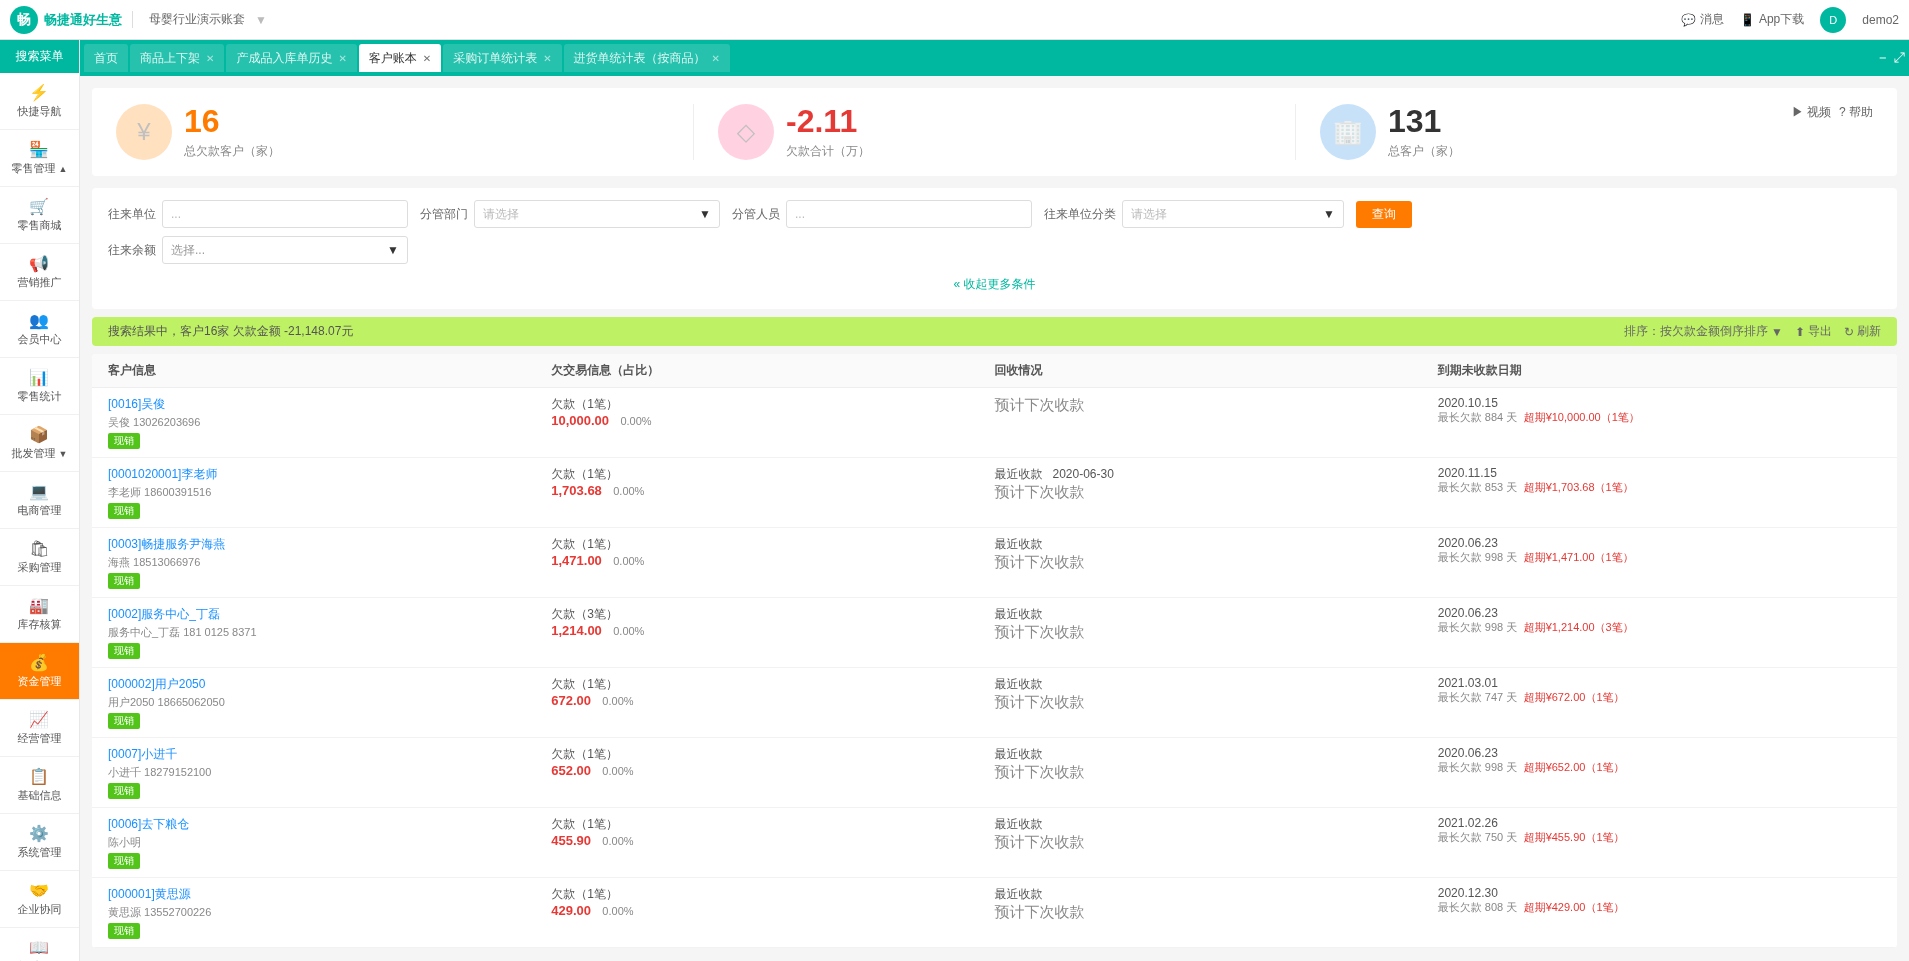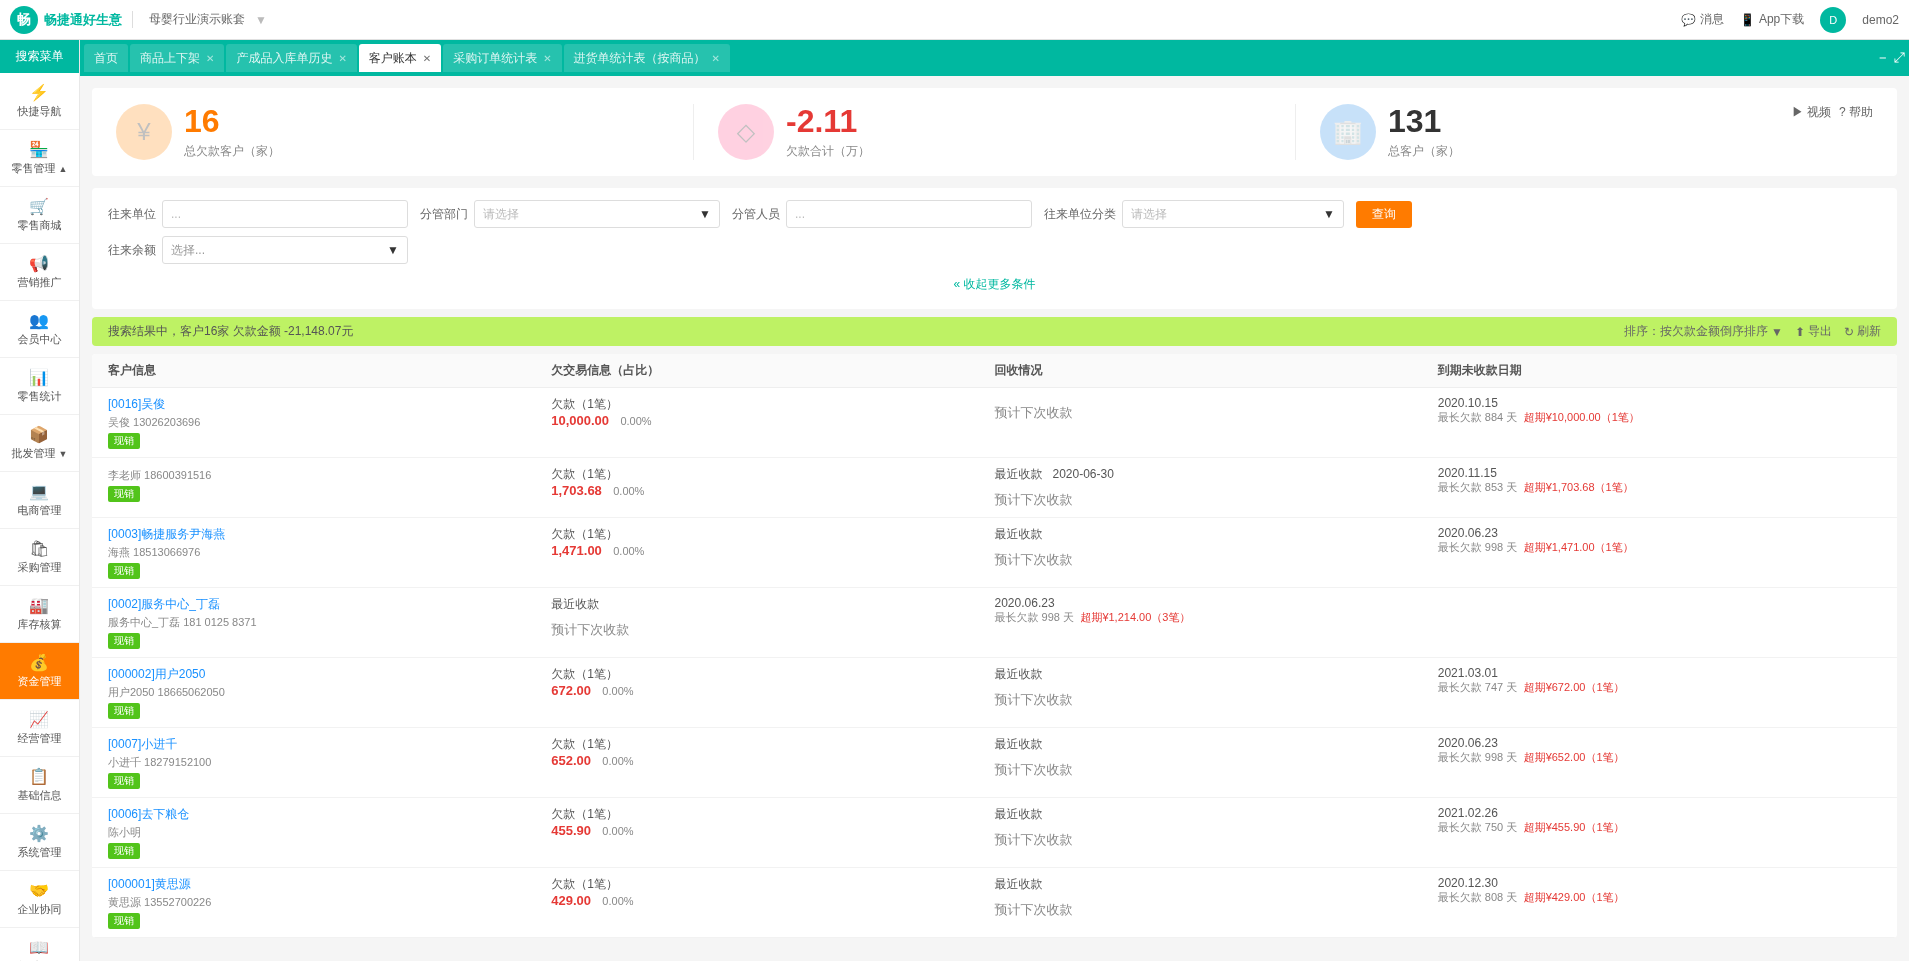--- a/index.html
+++ b/index.html
@@ -113,21 +113,21 @@
       border-bottom: 1px solid #f2f2f2; padding: 8px 16px;
       align-items: start;
     }
     .customer-name { color: #1890ff; font-size: 12px; cursor: pointer; }
     .customer-sub { color: #888; font-size: 11px; margin-top: 2px; }
     .tag-green { background: #52c41a; color: #fff; font-size: 10px; padding: 1px 6px; border-radius: 2px; display: inline-block; margin-top: 3px; }
     .debt-count { color: #555; font-size: 12px; }
     .debt-amount { color: #e53935; font-size: 13px; font-weight: bold; }
     .debt-percent { color: #888; font-size: 11px; margin-left: 8px; }
     .recovery-info { font-size: 12px; color: #555; }
-    .recovery-date { color: #888; font-size: 13px; margin-top: 8px; }
+    .recovery-date { color: #888; font-size: 15px; }
     .overdue-date { font-size: 12px; color: #555; }
     .overdue-link { color: #e53935; font-size: 11px; cursor: pointer; }
     .overdue-days { color: #888; font-size: 11px; }
   </style>
 </head>
 <body>
 
 <div class="topbar">
   <div class="topbar-left">
     <div class="logo-area">
@@ -383,20 +383,21 @@
     <div>
       <div class="overdue-date">2020.10.15</div>
       <div>
         <span class="overdue-days">最长欠款 884 天&nbsp;</span>
         <span class="overdue-link">超期¥10,000.00（1笔）</span>
       </div>
     </div>
   </div>
             <div class="table-row">
     <div>
+      <div class="customer-name">[0001020001]李老师</div>
       <div class="customer-sub">李老师 18600391516</div>
       <span class="tag-green">现销</span>
     </div>
     <div>
       <div class="debt-count">欠款（1笔）</div>
       <div>
         <span class="debt-amount">1,703.68</span>
         <span class="debt-percent">0.00%</span>
       </div>
     </div>
@@ -437,20 +438,27 @@
       </div>
     </div>
   </div>
             <div class="table-row">
     <div>
       <div class="customer-name">[0002]服务中心_丁磊</div>
       <div class="customer-sub">服务中心_丁磊 181 0125 8371</div>
       <span class="tag-green">现销</span>
     </div>
     <div>
+      <div class="debt-count">欠款（3笔）</div>
+      <div>
+        <span class="debt-amount">1,214.00</span>
+        <span class="debt-percent">0.00%</span>
+      </div>
+    </div>
+    <div>
       <div class="recovery-info">最近收款</div>
       <div class="recovery-date">预计下次收款</div>
     </div>
     <div>
       <div class="overdue-date">2020.06.23</div>
       <div>
         <span class="overdue-days">最长欠款 998 天&nbsp;</span>
         <span class="overdue-link">超期¥1,214.00（3笔）</span>
       </div>
     </div>

